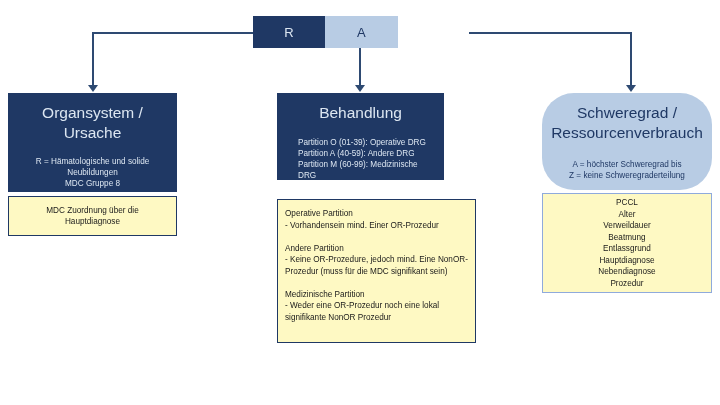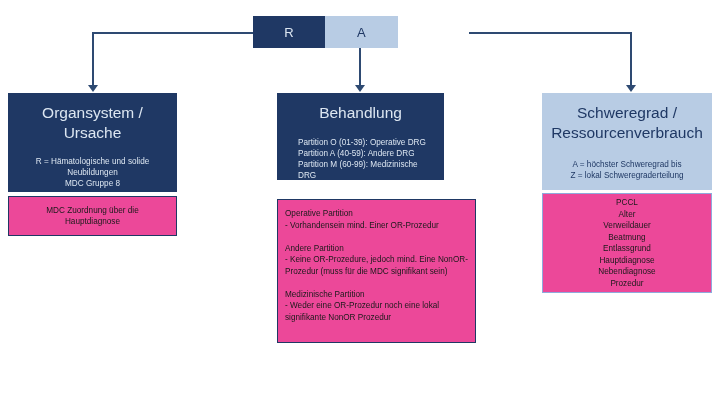--- a/index.html
+++ b/index.html
@@ -73,20 +73,21 @@
     padding: 10px 8px 8px 8px;
     z-index: 4;
   }
   .block-head.navy {
     background: #1f3864;
     color: #dce6f1;
   }
   .block-head.blue {
     background: #b8cce4;
     color: #1f3864;
+    border-radius: 32px;
   }
   .block-title {
     font-size: 15.5px;
     line-height: 20px;
     text-align: center;
     margin: 0 0 13px 0;
     font-weight: 400;
   }
   .block-sub {
     font-size: 8.2px;
@@ -95,21 +96,21 @@
     margin: 7px;
   }
   .block-sub.left-align {
     text-align: left;
     padding-left: 6px;
   }
 
   .block-body {
     position: absolute;
     box-sizing: border-box;
-    background: #ec4899;
+    background: #fef9c3;
     z-index: 4;
   }
   .block-body.navy-border { border: 1px solid #1f3864; }
   .block-body.blue-border { border: 1px solid #8faadc; }
   .body-text {
     font-size: 8.2px;
     line-height: 11.5px;
     color: #1a1a1a;
     margin: 0;
     white-space: pre-line;
@@ -176,21 +177,21 @@
 - Keine OR-Prozedure, jedoch mind. Eine NonOR-Prozedur (muss für die MDC signifikant sein)
 
 Medizinische Partition
 - Weder eine OR-Prozedur noch eine lokal signifikante NonOR Prozedur</p>
   </div>
 
   <div class="block-head blue" id="head-right">
     <p class="block-title" style="white-space: pre-line; margin-bottom:16px;">Schweregrad /
 Ressourcenverbrauch</p>
     <p class="block-sub" style="white-space: pre-line;">A = höchster Schweregrad bis
-Z = lokal Schweregraderteilung</p>
+Z = keine Schweregraderteilung</p>
   </div>
   <div class="block-body blue-border" id="body-right">
     <p class="body-text center">PCCL
 Alter
 Verweildauer
 Beatmung
 Entlassgrund
 Hauptdiagnose
 Nebendiagnose
 Prozedur</p>

